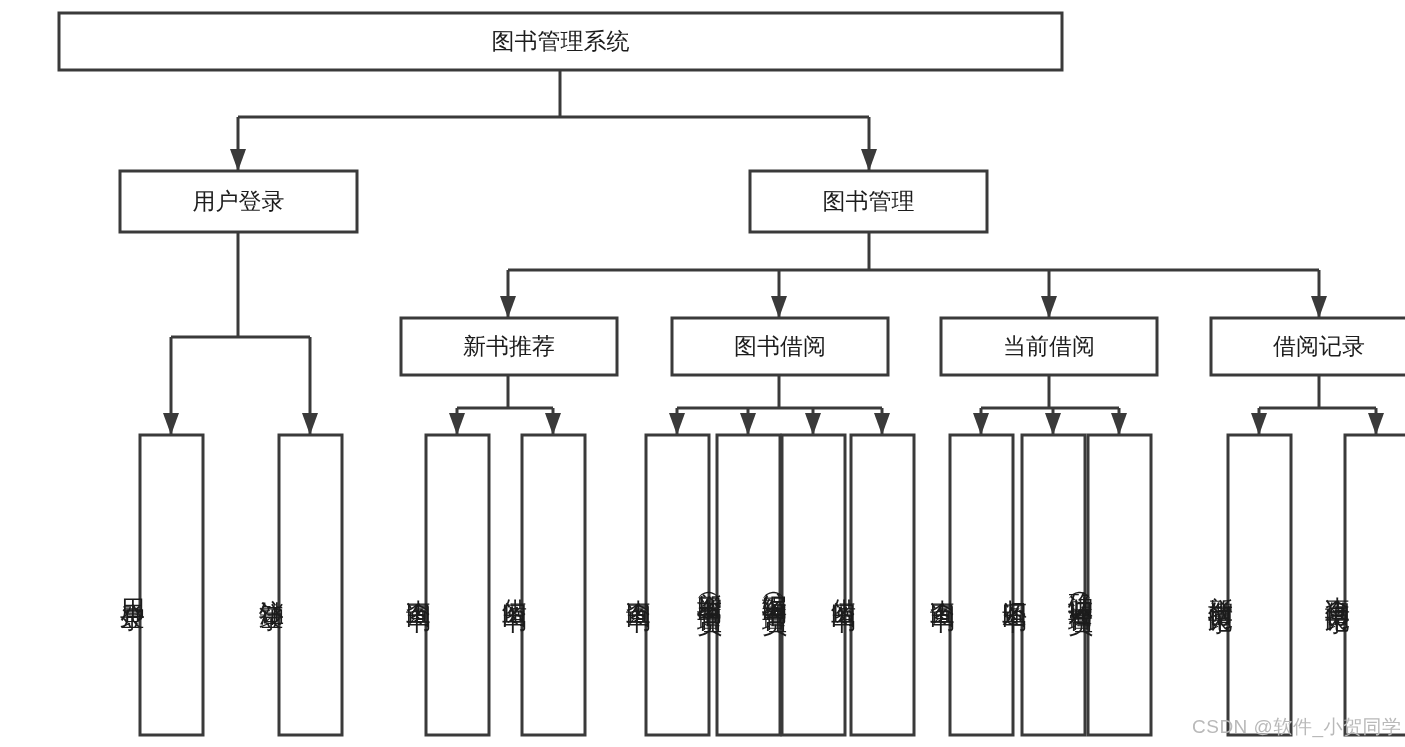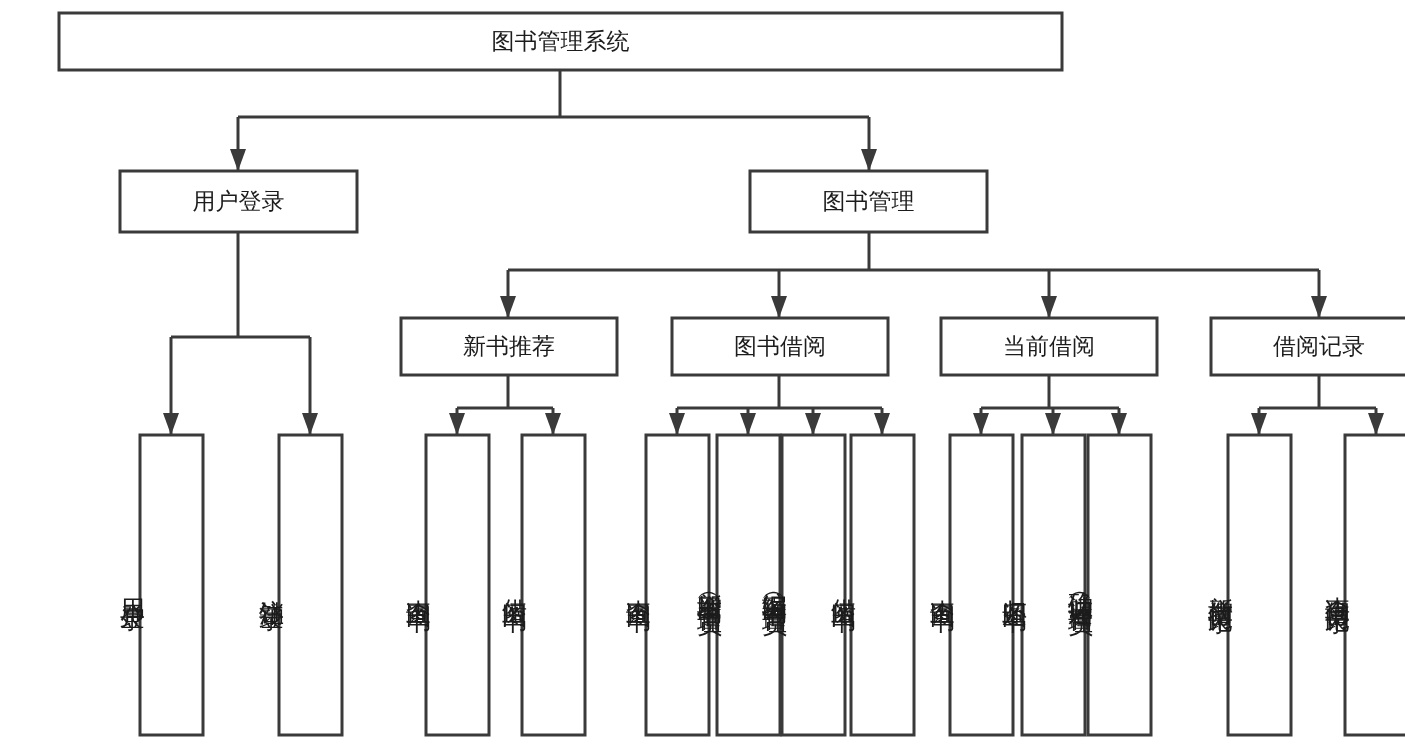--- a/index.html
+++ b/index.html
@@ -174,13 +174,14 @@
       <div class="leaf-label" style="left: 607px; top: 435px; width: 63px; height: 300px;">查询图书</div>
       <div class="leaf-label" style="left: 678px; top: 435px; width: 63px; height: 300px;">新增图书（管理员）</div>
       <div class="leaf-label" style="left: 743px; top: 435px; width: 63px; height: 300px;">编辑图书（管理员）</div>
       <div class="leaf-label" style="left: 812px; top: 435px; width: 63px; height: 300px;">借阅图书</div>
       <div class="leaf-label" style="left: 911px; top: 435px; width: 63px; height: 300px;">查询图书</div>
       <div class="leaf-label" style="left: 983px; top: 435px; width: 63px; height: 300px;">归还图书</div>
       <div class="leaf-label" style="left: 1049px; top: 435px; width: 63px; height: 300px;">确认归还（管理员）</div>
       <div class="leaf-label" style="left: 1189px; top: 435px; width: 63px; height: 300px;">新增借阅记录</div>
       <div class="leaf-label" style="left: 1306px; top: 435px; width: 63px; height: 300px;">查询借阅记录</div>
     </div>
+  <div class="watermark" style="left: 1192px; top: 714px;">CSDN @软件_小贺同学</div>
 </div>
 
 </body></html>

